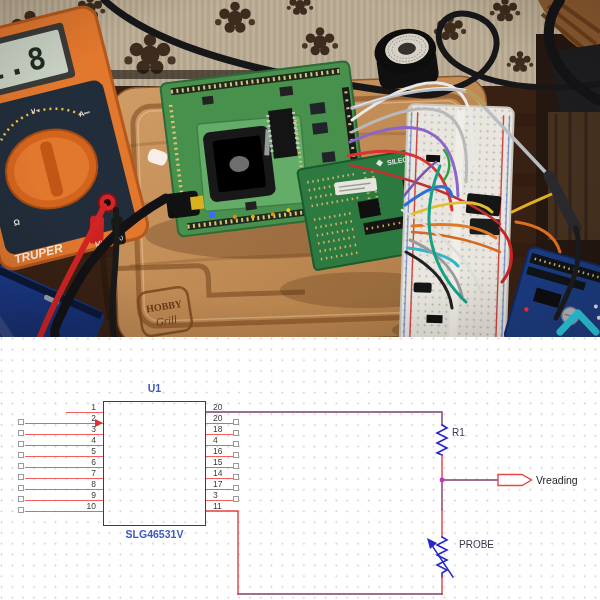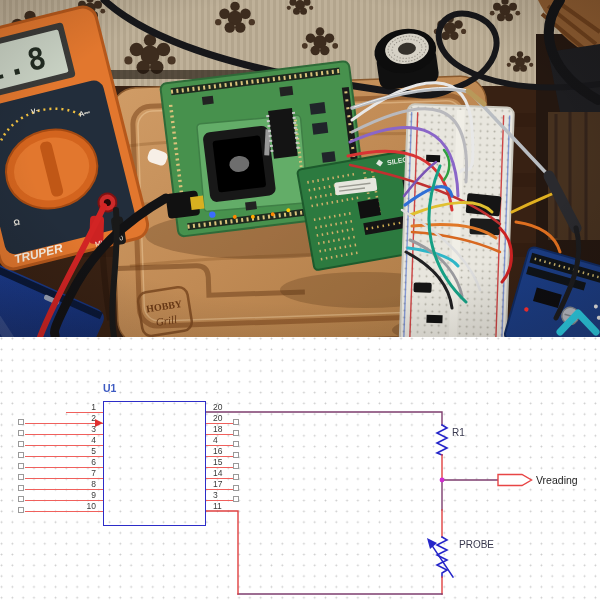--- a/index.html
+++ b/index.html
@@ -4,21 +4,21 @@
 <style>
   html,body{margin:0;padding:0;background:#fff;}
   .stage{position:relative;width:600px;height:600px;overflow:hidden;font-family:"Liberation Sans",sans-serif;}
   .photo{position:absolute;left:0;top:0;width:600px;height:337px;overflow:hidden;background:#3a2417;}
   .photo svg{display:block;}
   .schematic{position:absolute;left:0;top:337px;width:600px;height:263px;background:#fff;
     background-image:radial-gradient(circle,#c9c9c9 0.8px,transparent 1.1px);
     background-size:10.8px 10.8px;background-position:7px 7px;}
   .netsvg{position:absolute;left:0;top:0;pointer-events:none;}
   .chip-box{position:absolute;left:103px;top:64px;width:103px;height:125px;border:1.5px solid #2d2dc8;background:rgba(255,255,255,0.0);box-sizing:border-box;}
-  .chip-title{position:absolute;left:103px;top:45px;width:103px;font-size:10.5px;color:#3d5ac2;font-weight:bold;}
+  .chip-title{position:absolute;left:103px;top:45px;width:103px;text-align:center;font-size:10.5px;color:#3d5ac2;font-weight:bold;}
   .chip-part{position:absolute;left:88px;top:191px;width:133px;text-align:center;font-size:10.5px;color:#3d5ac2;font-weight:bold;}
   .pins-left,.pins-right,.names-left,.names-right{position:absolute;top:66.5px;}
   .pins-left{left:0;width:103px;height:112px;}
   .pins-right{left:206px;width:44px;height:112px;}
   .names-left{left:103px;top:64px;width:103px;height:125px;}
   .names-right{left:103px;top:64px;width:103px;height:125px;}
   .pin-row{position:absolute;left:0;right:0;top:calc(var(--i) * 11px);height:11px;}
   .pin-row .num{position:absolute;top:-2px;font-size:8.5px;color:#3a3a3a;line-height:10px;}
   .pins-left .num{right:7px;}
   .pins-right .num{left:7px;text-align:center;}
@@ -325,20 +325,21 @@
       <polygon points="427,201 437,206 430,212" fill="#2626c9"></polygon>
       <circle cx="442" cy="143" r="2.4" fill="#cf2ccf"></circle>
       <polygon points="498,137.5 522,137.5 531.5,143 522,148.5 498,148.5" fill="#ffffff" stroke="#e84545" stroke-width="1.4"></polygon>
       <text x="452" y="99" font-size="10" fill="#38384e" font-family="Liberation Sans,sans-serif">R1</text>
       <text x="459" y="211" font-size="10" fill="#38384e" font-family="Liberation Sans,sans-serif">PROBE</text>
       <text x="536" y="147" font-size="10.5" fill="#1e1e1e" font-family="Liberation Sans,sans-serif">Vreading</text>
     </svg>
 
     <div class="chip-title">U1</div>
     <div class="chip-box"></div>
+    <div class="chip-part">SLG46531V</div>
 
     <div class="pins-left">
 
     <div class="pin-row v-short" style="--i: 0;">
           <span class="num">1</span>
           <span class="stub"></span>
 
         </div>
         <div class="pin-row v-arrow" style="--i: 1;">
           <span class="num">2</span>

